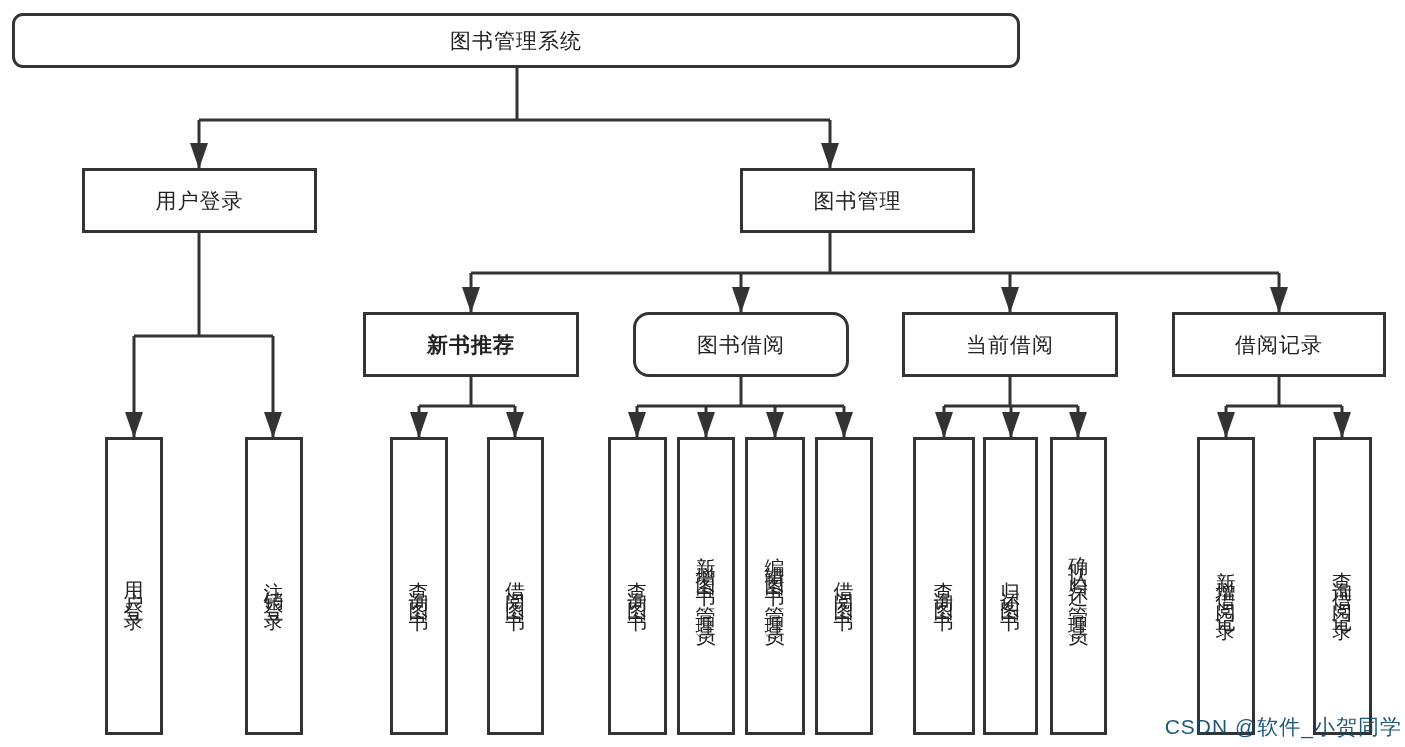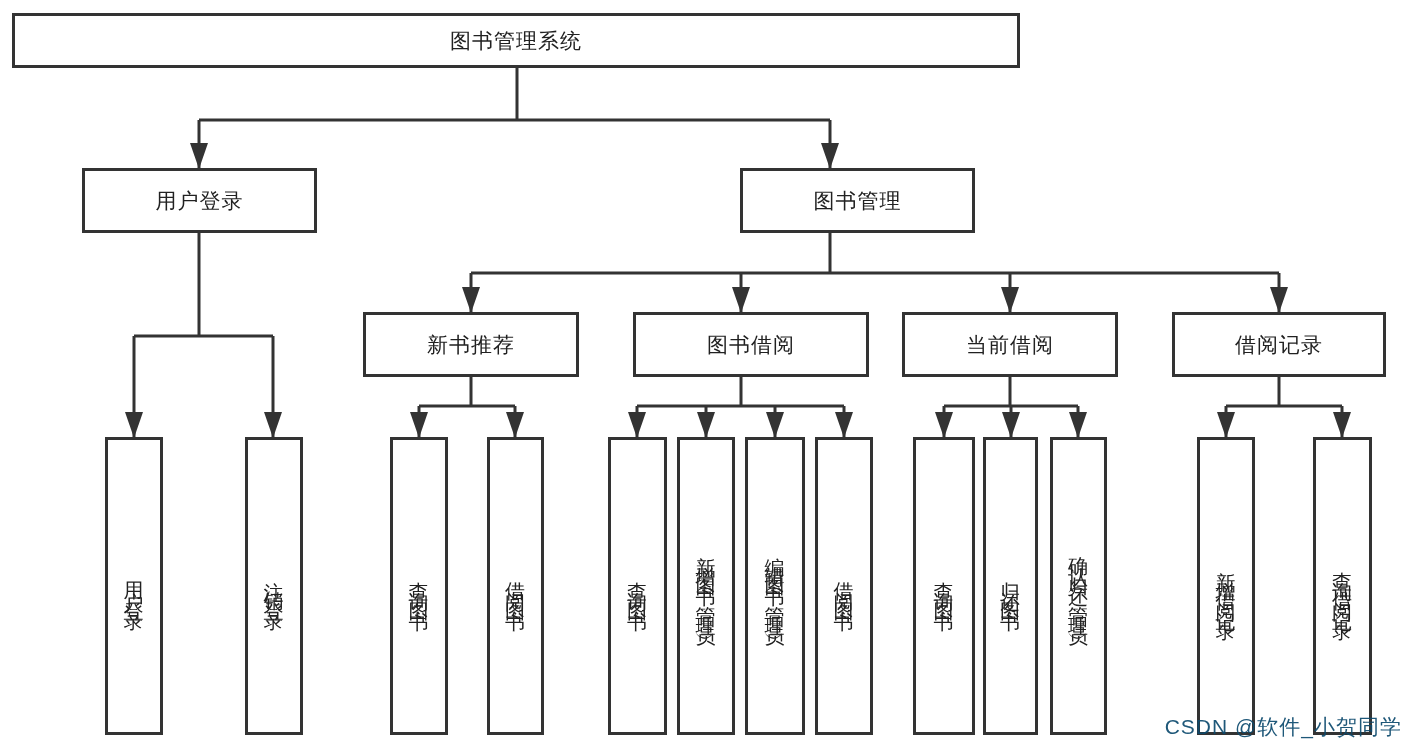--- a/index.html
+++ b/index.html
@@ -97,35 +97,35 @@
     <path d="M706 406 V437" fill="none" stroke="#333333" stroke-width="3" marker-end="url(#arr)"></path>
     <path d="M775 406 V437" fill="none" stroke="#333333" stroke-width="3" marker-end="url(#arr)"></path>
     <path d="M844 406 V437" fill="none" stroke="#333333" stroke-width="3" marker-end="url(#arr)"></path>
     <path d="M944 406 V437" fill="none" stroke="#333333" stroke-width="3" marker-end="url(#arr)"></path>
     <path d="M1011 406 V437" fill="none" stroke="#333333" stroke-width="3" marker-end="url(#arr)"></path>
     <path d="M1078 406 V437" fill="none" stroke="#333333" stroke-width="3" marker-end="url(#arr)"></path>
     <path d="M1226 406 V437" fill="none" stroke="#333333" stroke-width="3" marker-end="url(#arr)"></path>
     <path d="M1342 406 V437" fill="none" stroke="#333333" stroke-width="3" marker-end="url(#arr)"></path>
   </svg>
 
-  <div class="hbox" style="left:12px; top:13px; width:1008px; height:55px;">
+  <div class="hbox" style="left:12px; top:13px; width:1008px; height:55px;border-radius:11px;">
     <span>图书管理系统</span>
   </div>
 
   <div class="hbox" style="left:82px; top:168px; width:235px; height:65px;">
     <span>用户登录</span>
   </div>
   <div class="hbox" style="left:712px; top:168px; width:235px; height:65px;margin-left:28px;">
     <span>图书管理</span>
   </div>
 
-  <div class="hbox" style="left:363px; top:312px; width:216px; height:65px;">
+  <div class="hbox" style="left:363px; top:312px; width:216px; height:65px;font-weight:bold;">
     <span>新书推荐</span>
   </div>
-  <div class="hbox" style="left:633px; top:312px; width:236px; height:65px;">
+  <div class="hbox" style="left:633px; top:312px; width:216px; height:65px;border-radius:16px;">
     <span>图书借阅</span>
   </div>
   <div class="hbox" style="left:902px; top:312px; width:216px; height:65px;">
     <span>当前借阅</span>
   </div>
   <div class="hbox" style="left:1172px; top:312px; width:214px; height:65px;align-items:center;">
     <span>借阅记录</span>
   </div>
 
   <div class="vbox" style="left:105px; top:437px; width:58px; height:298px;">

